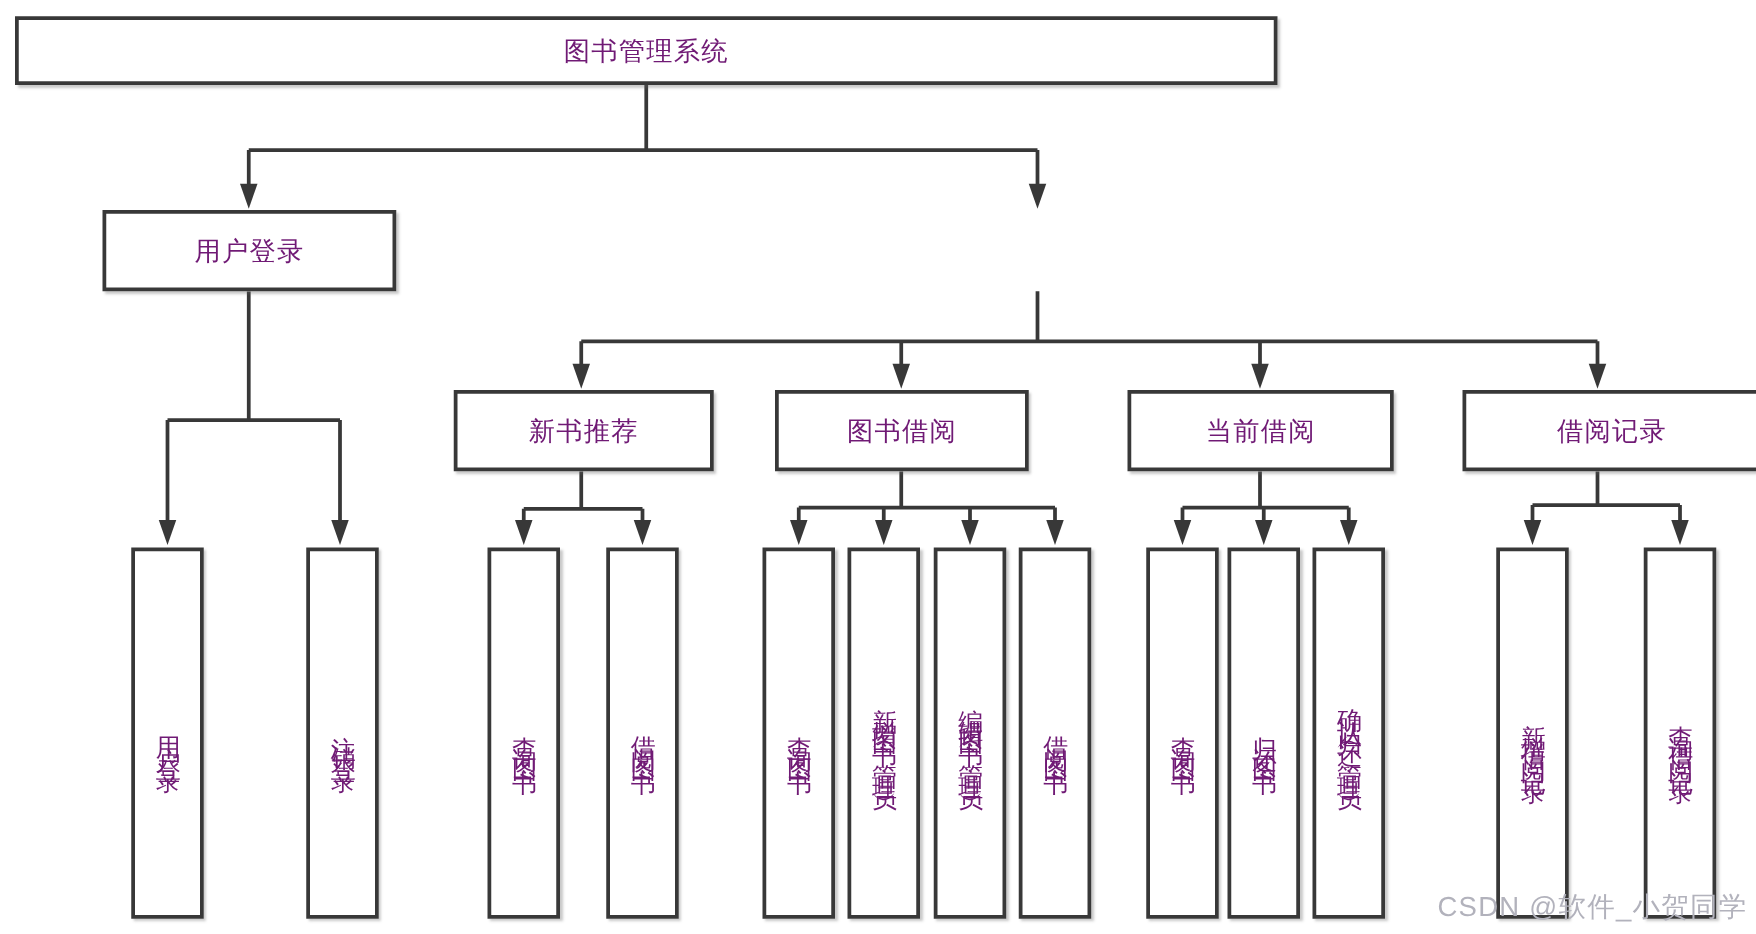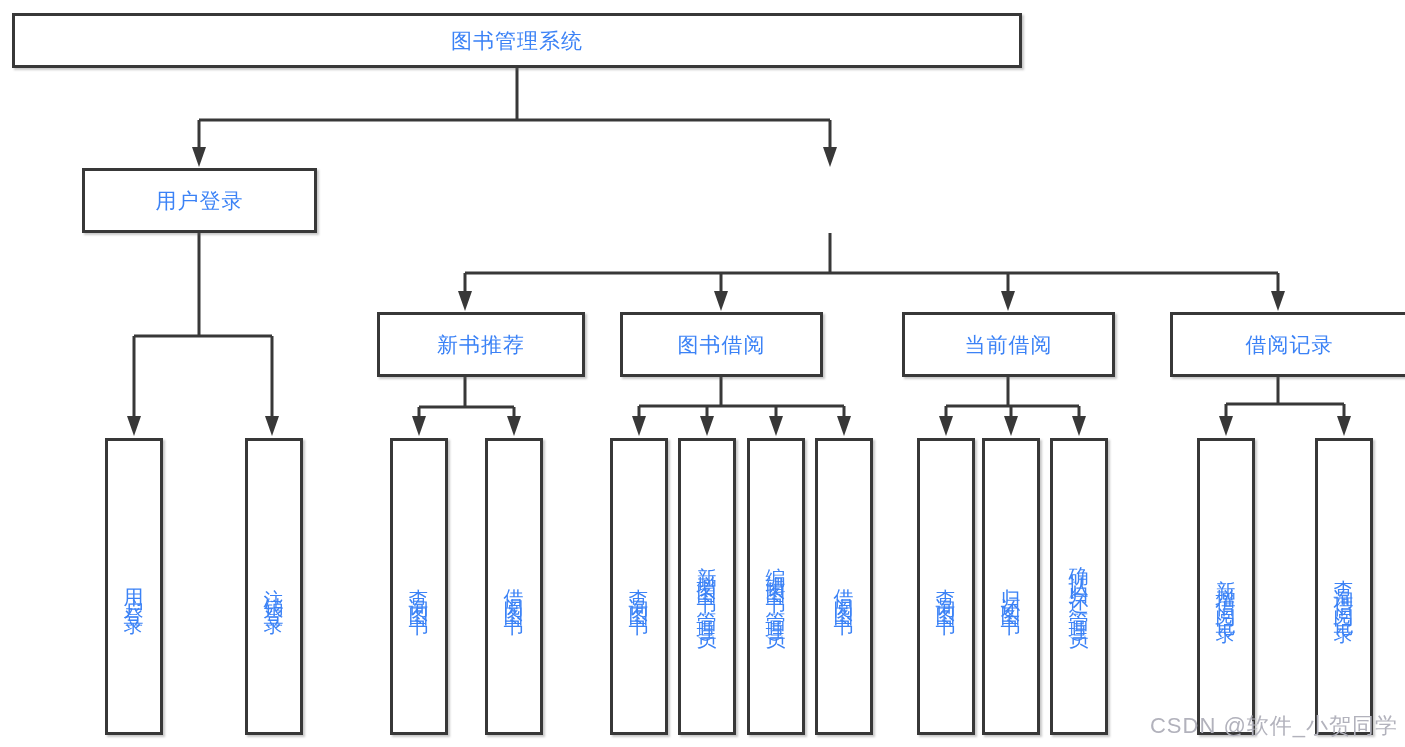--- a/index.html
+++ b/index.html
@@ -16,21 +16,21 @@
     left: 0; top: 0;
     width: 1405px; height: 747px;
   }
   .wires path { stroke: #383838; stroke-width: 3; fill: none; }
   .wires polygon { fill: #383838; stroke: none; }
   .box {
     position: absolute;
     box-sizing: border-box;
     border: 3px solid #383838;
     background: #ffffff;
-    color: #3b82f6;
+    color: #701a75;
     display: flex;
     align-items: center;
     justify-content: center;
     box-shadow: 2px 2px 2px rgba(100,100,100,0.35);
   }
   .h-box { font-size: 21px; letter-spacing: 1px; }
   .v-box {
     writing-mode: vertical-rl;
     text-orientation: mixed;
     font-size: 20px;
@@ -89,21 +89,21 @@
 
     <path d="M1278 377 V404 M1226 404 H1344 M1226 404 V421 M1344 404 V421"></path>
     <polygon points="1219,416 1233,416 1226,436"></polygon>
     <polygon points="1337,416 1351,416 1344,436"></polygon>
   </svg>
 
   <div class="box h-box" style="left:12px; top:13px; width:1010px; height:55px;">图书管理系统</div>
 
   <div class="box h-box" style="left:82px; top:168px; width:235px; height:65px;">用户登录</div>
 
-  <div class="box h-box" style="left:363px; top:312px; width:208px; height:65px;margin-left:14px;">新书推荐</div>
+  <div class="box h-box" style="left:363px; top:312px; width:208px; height:65px;">新书推荐</div>
   <div class="box h-box" style="left:620px; top:312px; width:203px; height:65px;font-family:Liberation Mono, monospace;">图书借阅</div>
   <div class="box h-box" style="left:902px; top:312px; width:213px; height:65px;">当前借阅</div>
   <div class="box h-box" style="left:1170px; top:312px; width:239px; height:65px;">借阅记录</div>
 
   <div class="box v-box" style="left:105px;">用户登录</div>
   <div class="box v-box" style="left:245px;">注销登录</div>
 
   <div class="box v-box" style="left:390px;">查询图书</div>
   <div class="box v-box" style="left:485px;">借阅图书</div>
 

